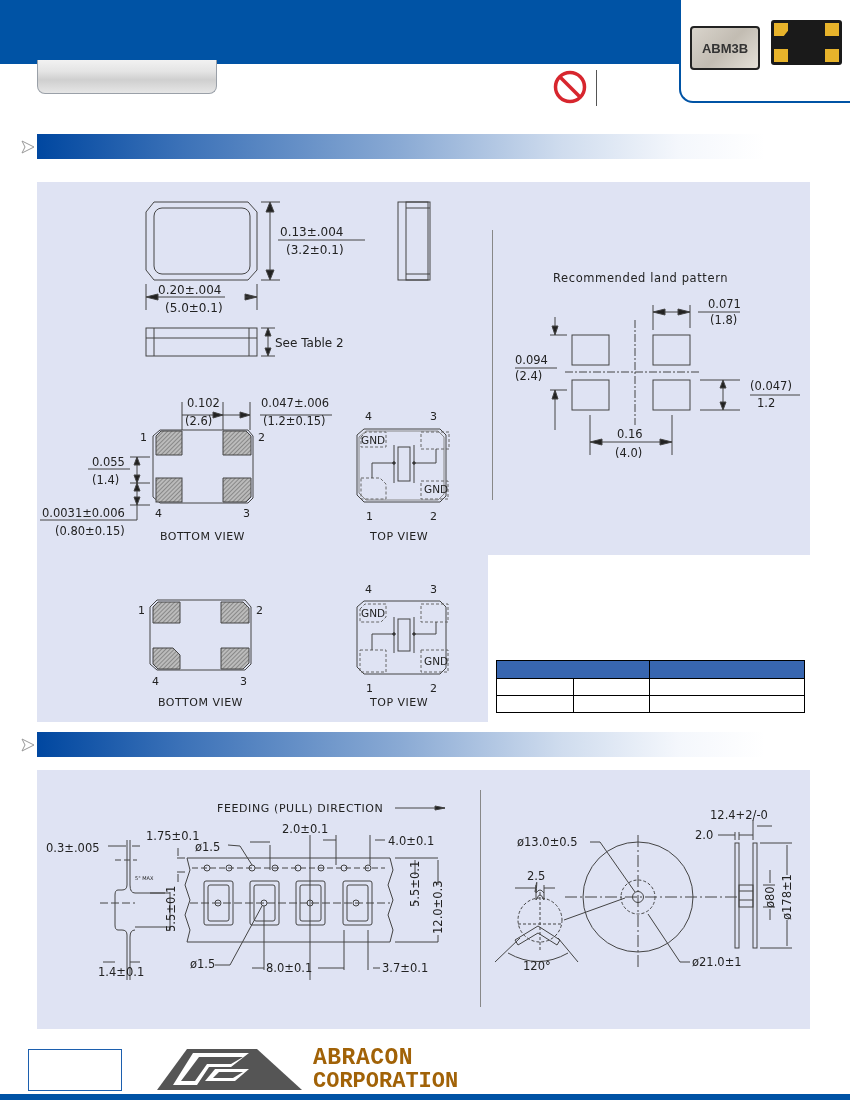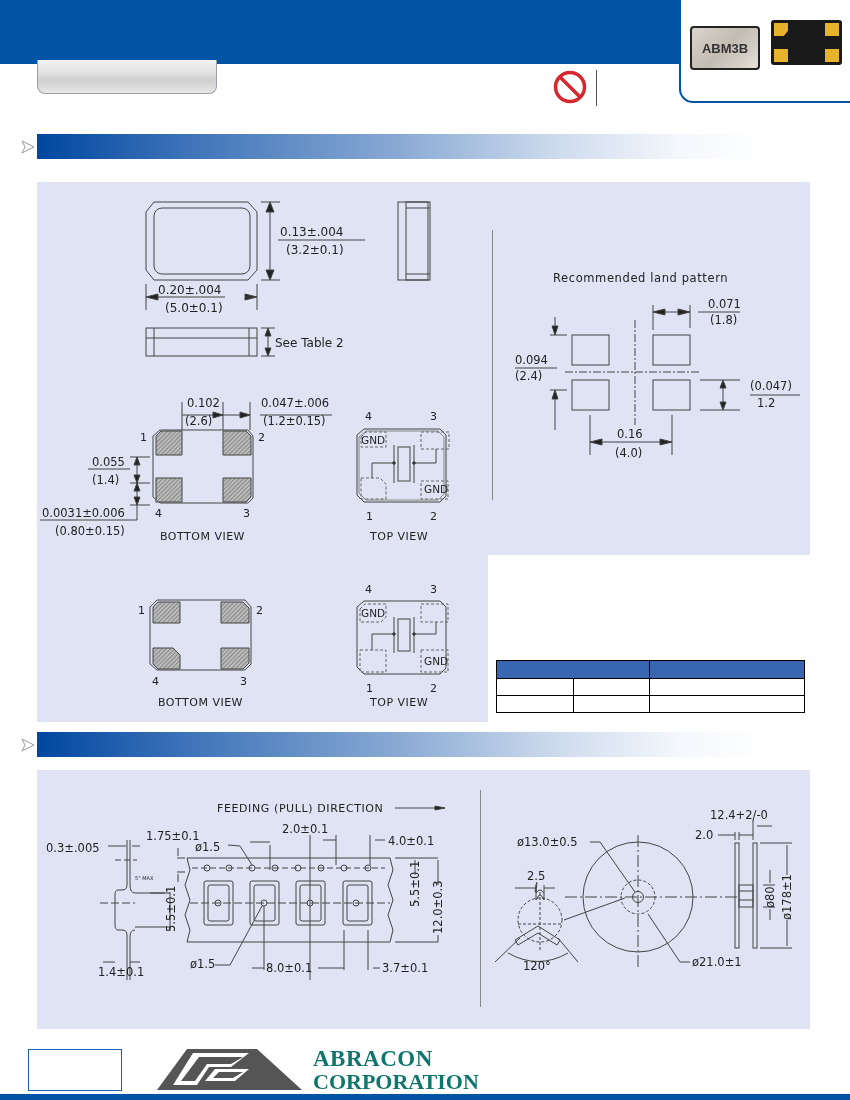--- a/index.html
+++ b/index.html
@@ -33,21 +33,21 @@
   .panel { background:#dfe3f3; }
 
   
   .spec-table { left:496px; top:660px; width:309px; border-collapse:collapse; font-size:10px; }
   .spec-table th { background:#3866b0; height:17px; border:1px solid #000; padding:0; }
   .spec-table td { height:16px; border:1px solid #000; padding:0; background:#fff; }
 
   
   .page-box { left:28px; top:1049px; width:94px; height:42px; border:1px solid #1c5fae; box-sizing:border-box; }
   .footer-bar { left:0; top:1094px; width:850px; height:6px; background:#0053a5; }
-  .logo-text { font-family:Liberation Serif, serif; font-weight:bold; color:#0f766e; line-height:1; }
+  .logo-text { font-family:Liberation Mono, monospace; font-weight:bold; color:#a16207; line-height:1; }
 
   svg text { font-family:"DejaVu Sans", sans-serif; fill:#222; }
 </style>
 </head>
 <body>
 
 <div class="abs header-bar"></div>
 <div class="abs title-tab">
   <span></span>
 </div>

